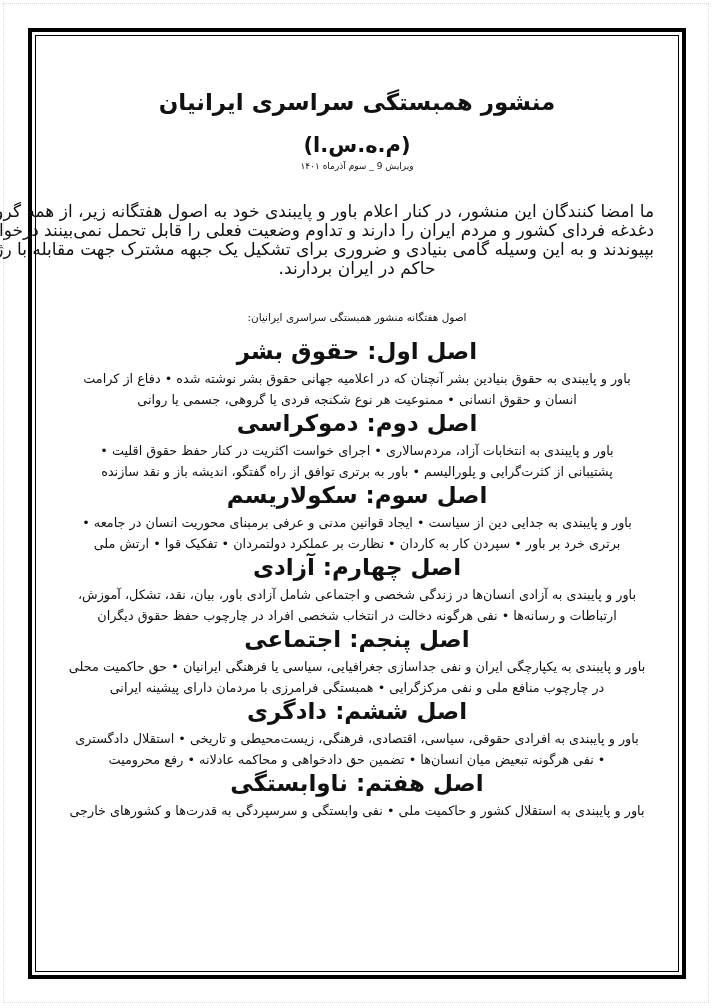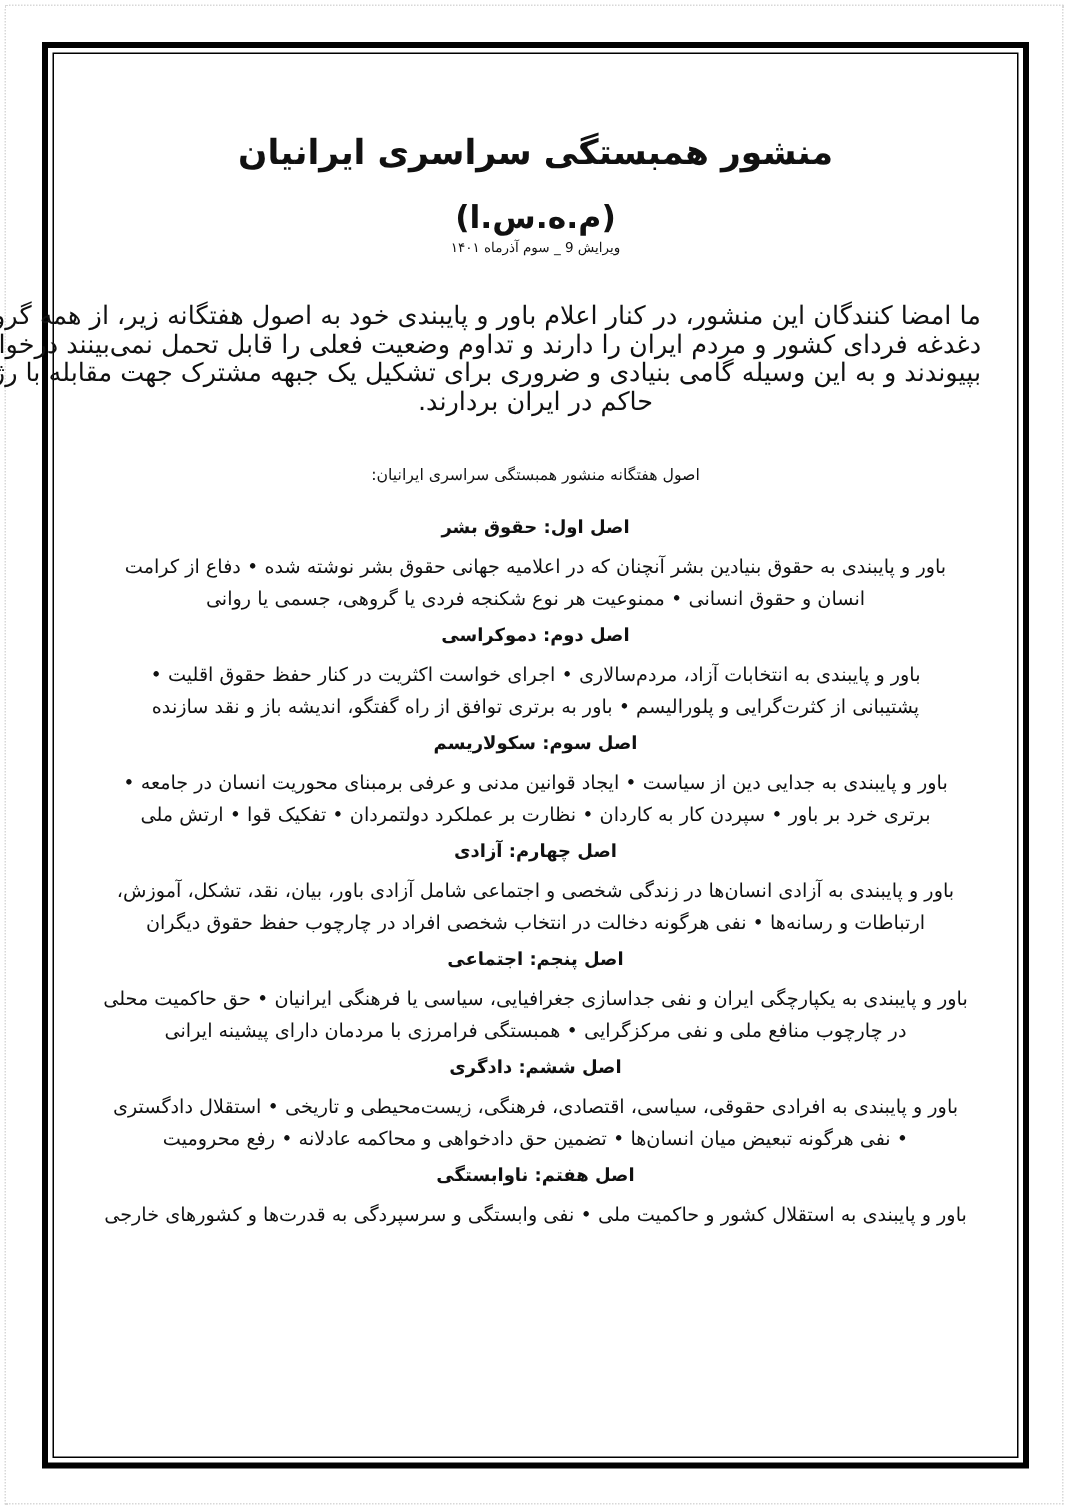--- a/index.html
+++ b/index.html
@@ -71,21 +71,21 @@
     margin: 32px 0 0 0;
     font-size: 10.5px;
     line-height: 14px;
     text-align: center;
   }
   .principle {
     margin-top: 0;
   }
   .principle:first-of-type { margin-top: 14px; }
   .p-title {
-    font-size: 12px;
+    font-size: 23px;
     font-weight: bold;
     line-height: 26px;
     margin: 0;
   }
   .p-lines {
     font-size: 12.8px;
     line-height: 21px;
     margin: 4px 0 0 0;
   }
   .p-line { display: block; white-space: nowrap; }

